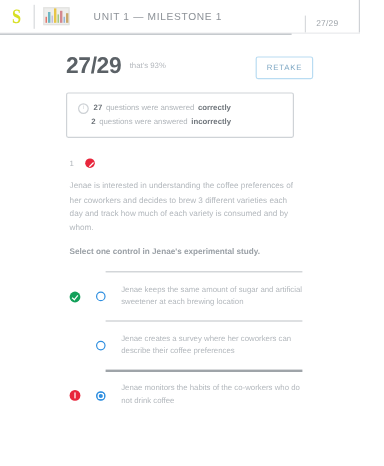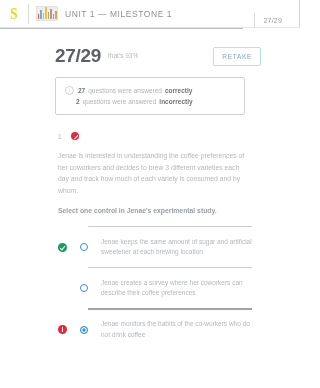--- a/index.html
+++ b/index.html
@@ -55,21 +55,21 @@
     gap: 1px;
     padding-bottom: 1px;
     box-sizing: border-box;
     flex: none;
   }
   .unit-icon i {
     display: block;
     width: 1.5px;
   }
   .unit-title {
-    margin-left: 7px;
+    margin-left: 20px;
     font-size: 8.5px;
     letter-spacing: 0.55px;
     color: #8d9298;
     white-space: nowrap;
   }
   .progress-cell {
     position: absolute;
     right: 18px;
     top: 13px;
     border-left: 1px solid #d8dadd;

